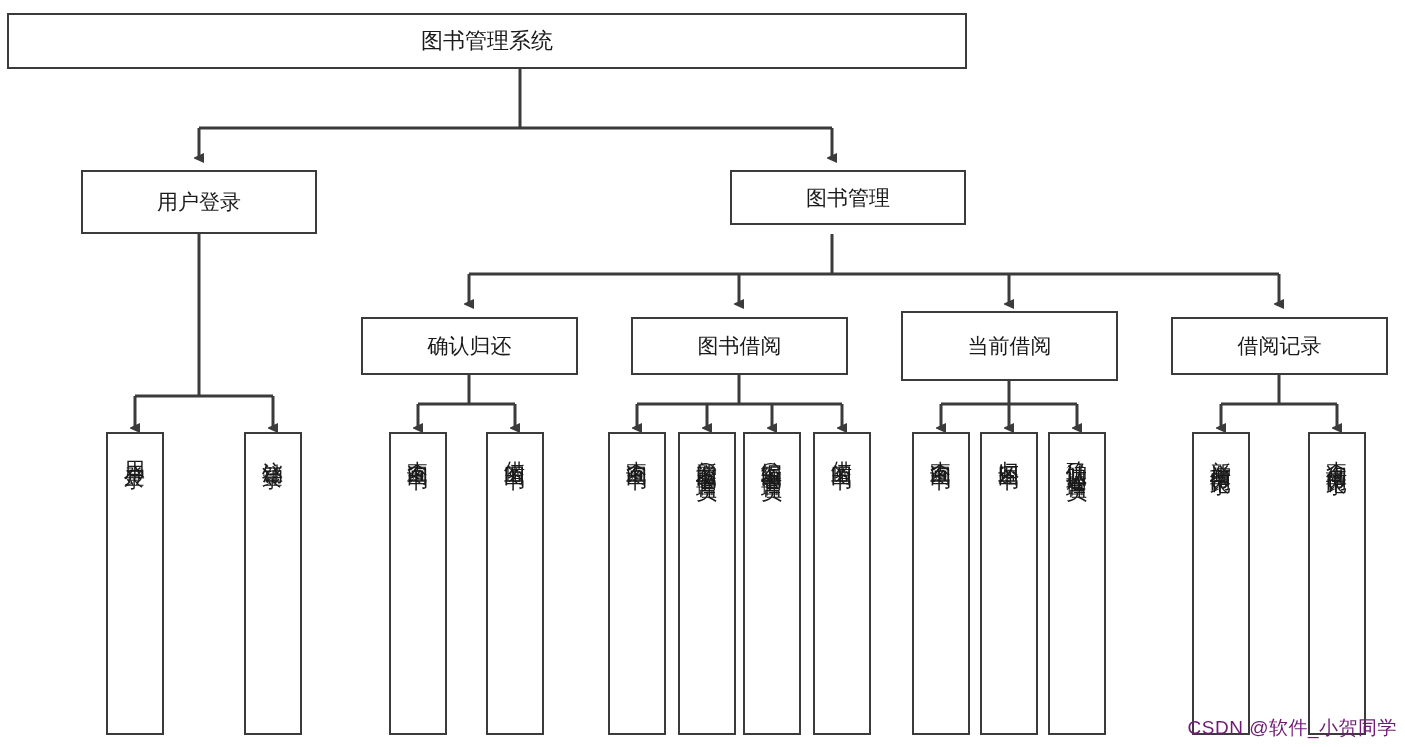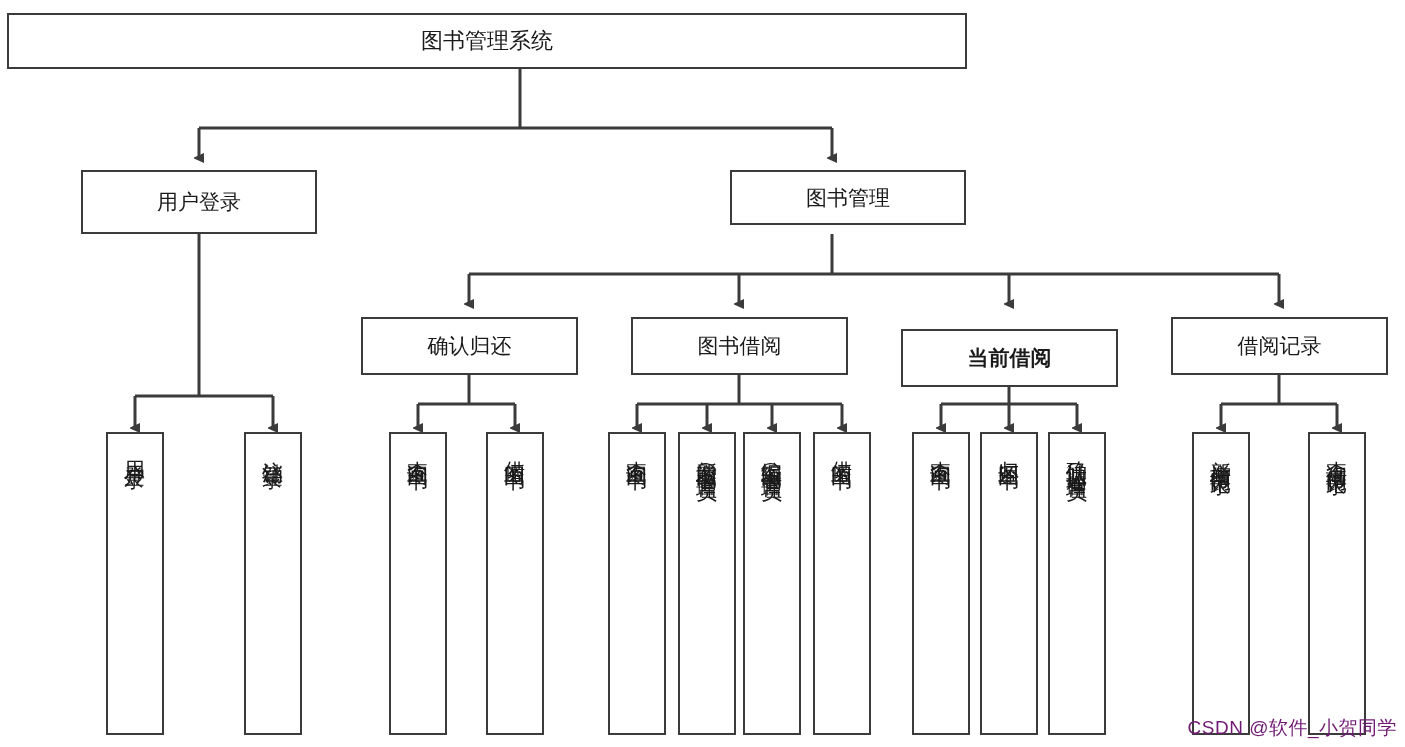--- a/index.html
+++ b/index.html
@@ -135,21 +135,21 @@
   <div class="node lvl2" style="left:711px; top:170px; width:236px; height:55px;margin-left:19px;">
     <span>图书管理</span>
   </div>
 
   <div class="node lvl3" style="left:361px; top:317px; width:217px; height:58px;">
     <span>确认归还</span>
   </div>
   <div class="node lvl3" style="left:631px; top:317px; width:217px; height:58px;">
     <span>图书借阅</span>
   </div>
-  <div class="node lvl3" style="left:901px; top:329px; width:217px; height:58px;font-weight:bold;">
+  <div class="node lvl3" style="left:901px; top:311px; width:217px; height:70px;">
     <span>当前借阅</span>
   </div>
   <div class="node lvl3" style="left:1171px; top:317px; width:217px; height:58px;">
     <span>借阅记录</span>
   </div>
 
   <div class="node leaf leaf-mid" style="left:106px; top:432px; width:58px; height:303px;">
     <span class="vtext">用户登录</span>
   </div>
   <div class="node leaf leaf-mid" style="left:244px; top:432px; width:58px; height:303px;">

